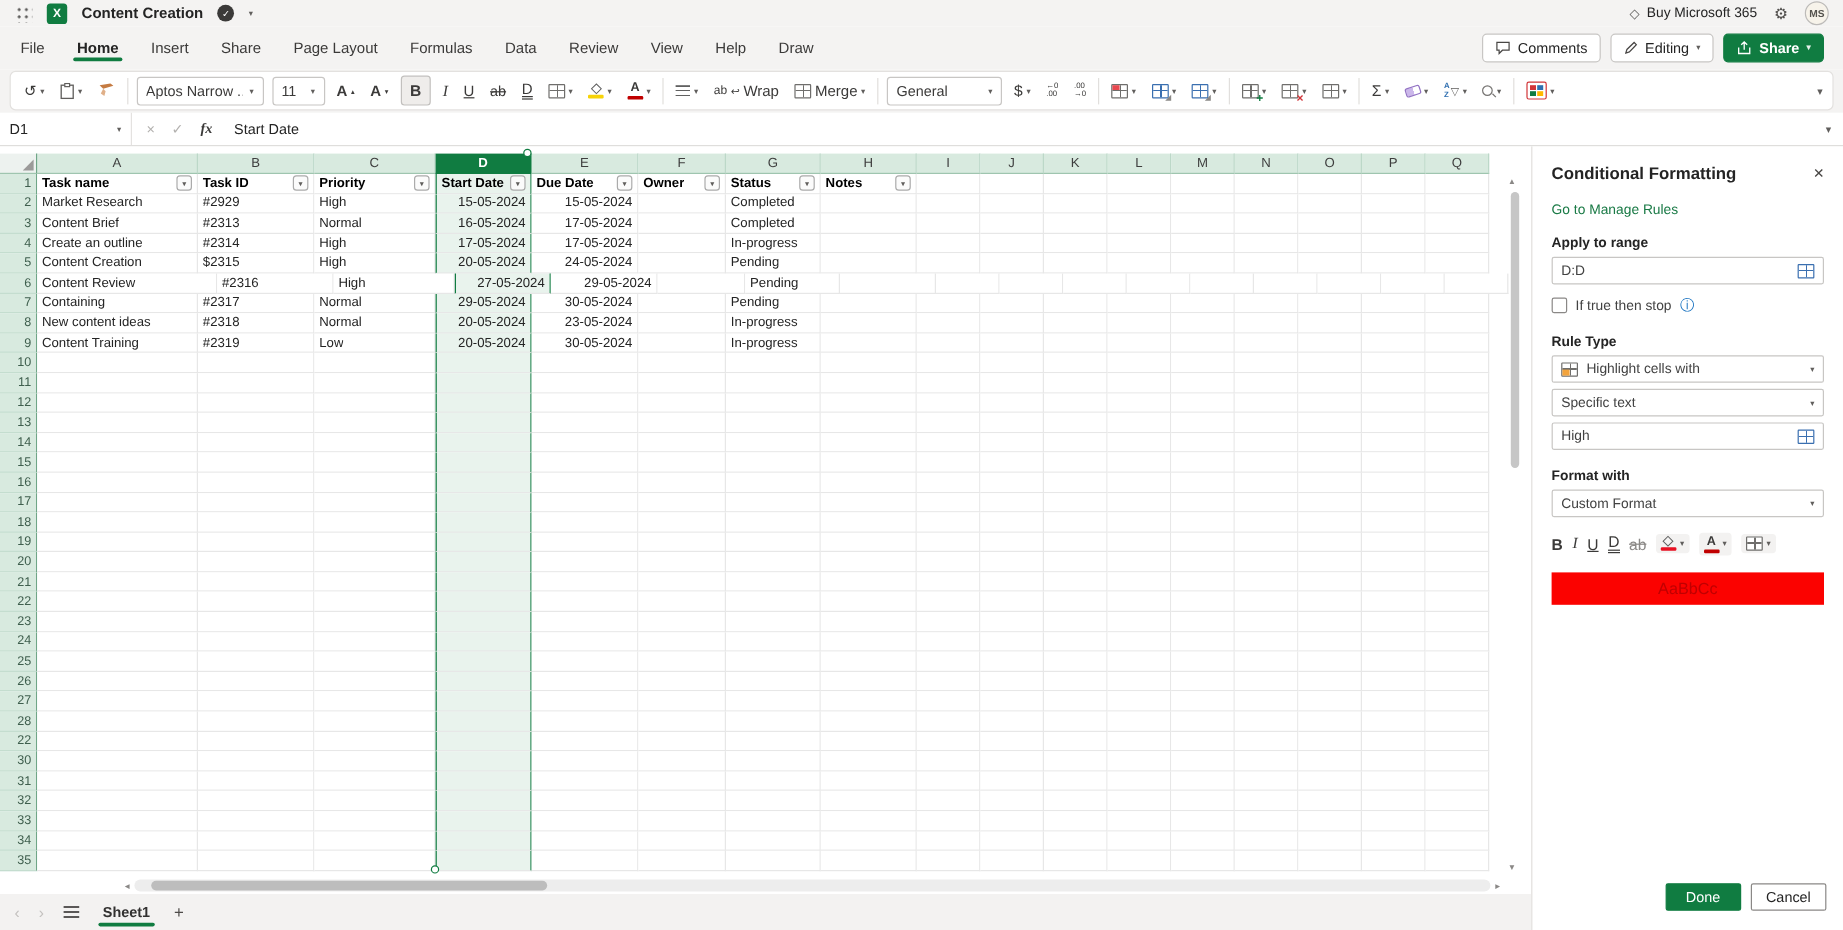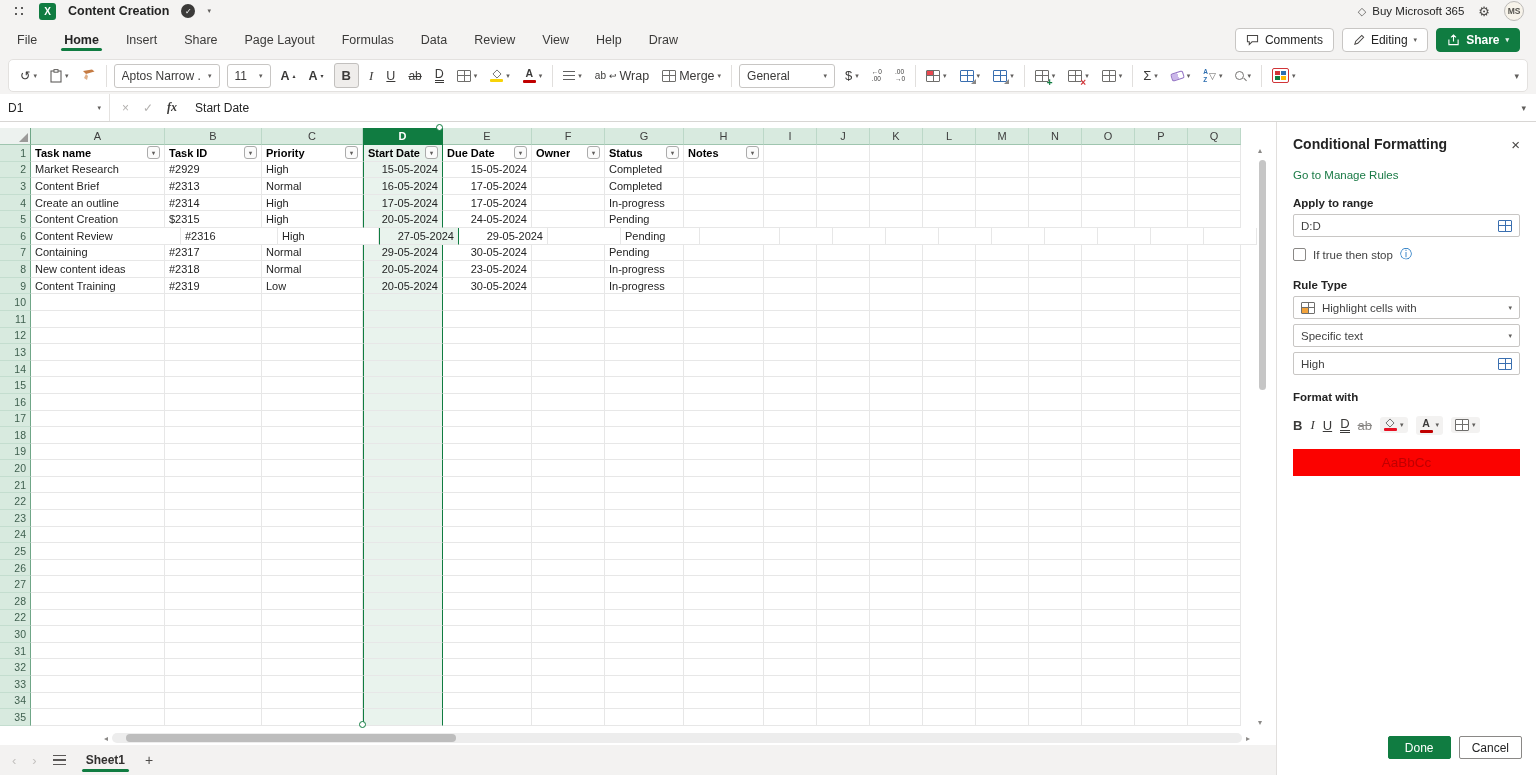--- a/index.html
+++ b/index.html
@@ -2381,20 +2381,24 @@
       </div>
       <div class="p-field">
         <span class="grow1">Specific text</span>
         <span class="chv">▾</span>
       </div>
       <div class="p-field">
         <span class="grow1">High</span>
         <span class="ti blue"></span>
       </div>
       <label class="p-label">Format with</label>
+      <div class="p-field">
+        <span class="grow1">Custom Format</span>
+        <span class="chv">▾</span>
+      </div>
       <div class="p-fmtbar">
         <span class="pf glyph-b">B</span>
         <span class="pf glyph-i">I</span>
         <span class="pf glyph-u">U</span>
         <span class="pf glyph-d">D</span>
         <span class="pf glyph-s" style="color:#8a8886;">ab</span>
         <span class="fgrp">
           <span class="bkt">
               <span class="cube"></span>
               <span class="cbar" style="background:#e81123;"></span>

